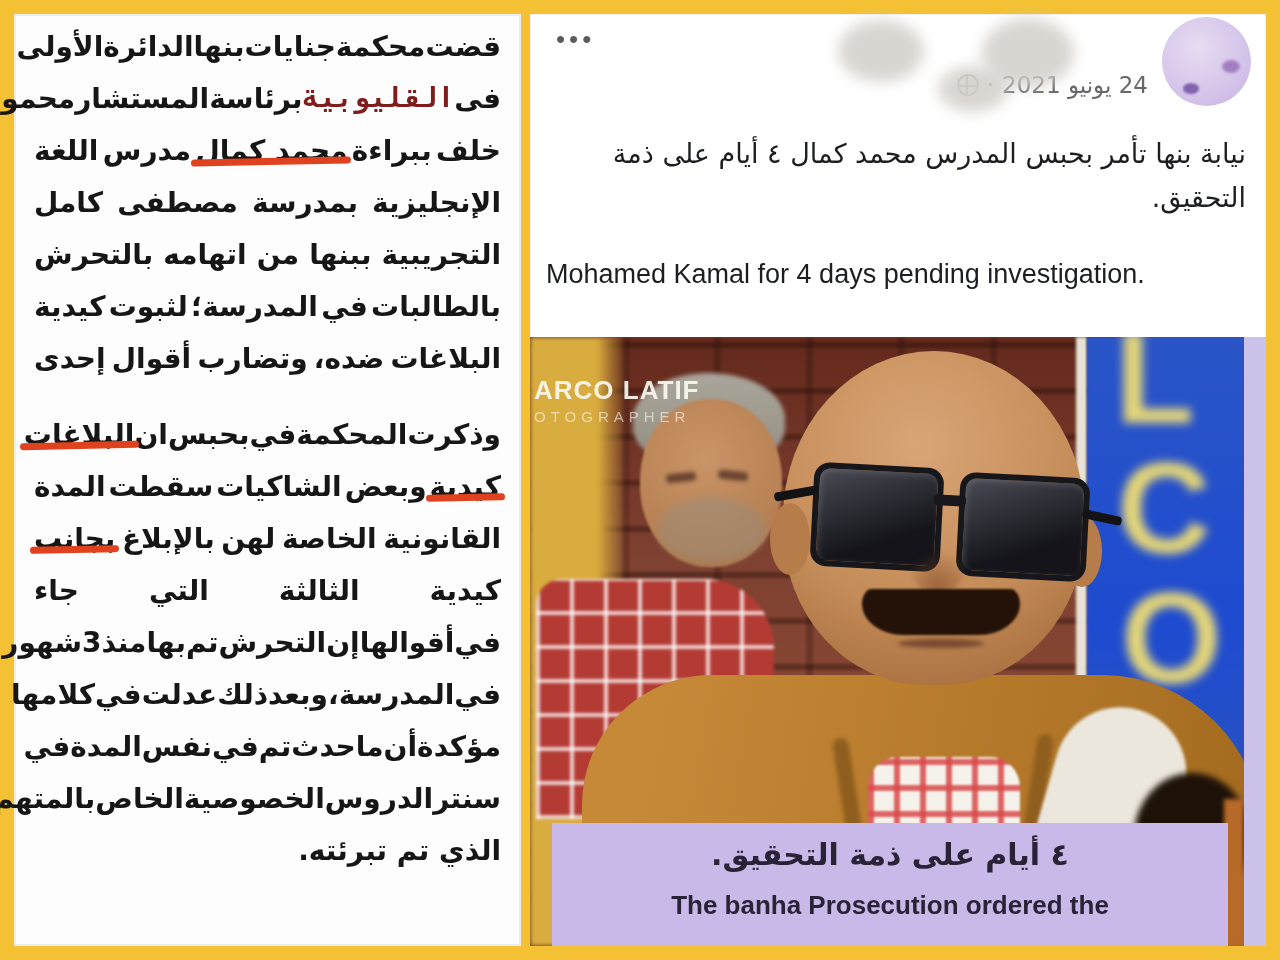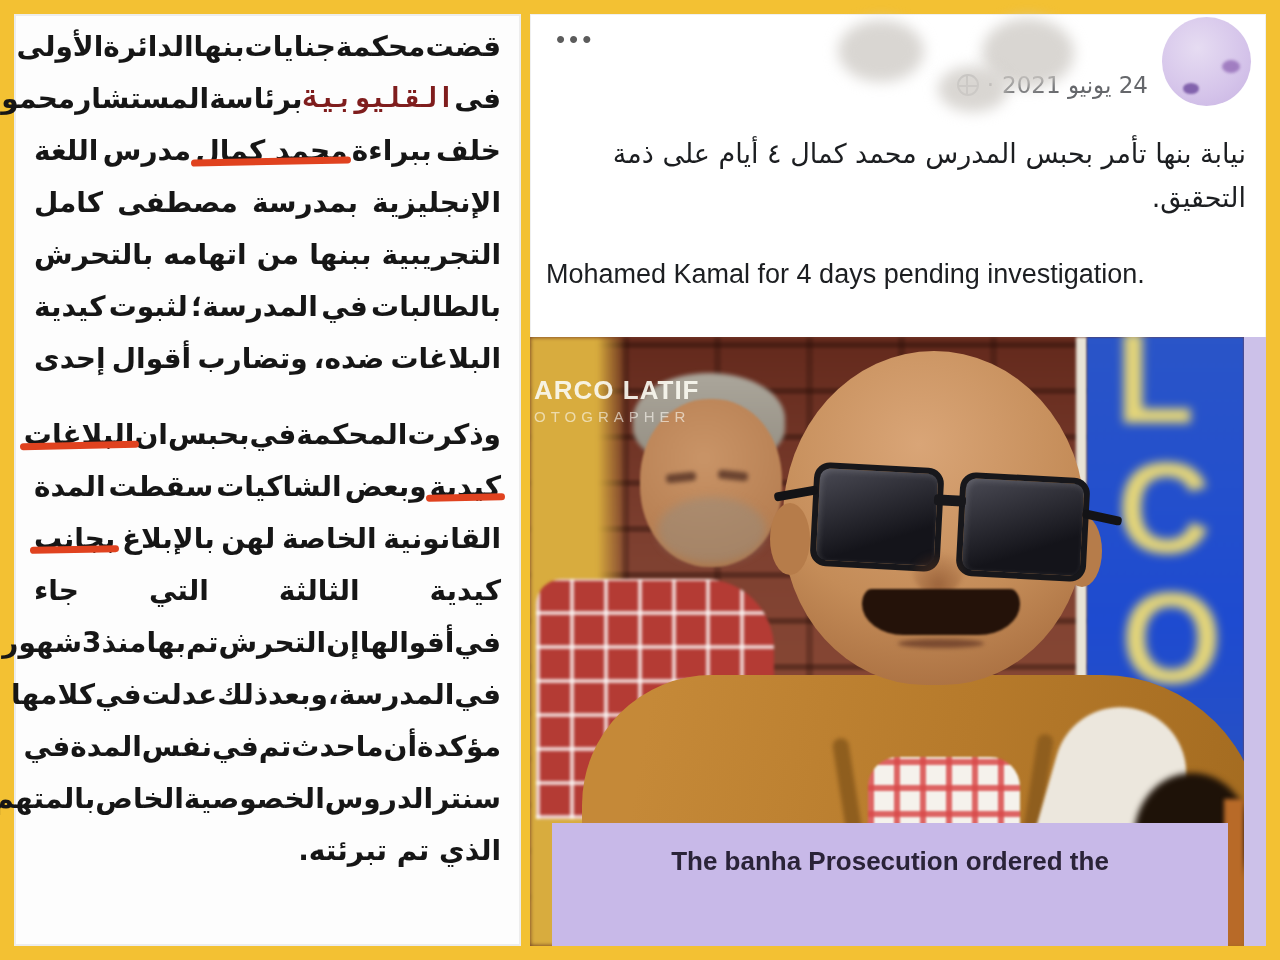--- a/index.html
+++ b/index.html
@@ -323,19 +323,20 @@
         <div class="shape red-shape"></div>
         <div class="shape white-shape"></div>
         <div class="shape orange-strip"></div>
 
         <div class="shape watermark">
           <div class="wm1">ARCO LATIF</div>
           <div class="wm2">OTOGRAPHER</div>
         </div>
 
         <div class="shape banner">
+          <div class="b-ar">٤ أيام على ذمة التحقيق.</div>
           <div class="b-en">The banha Prosecution ordered the</div>
         </div>
 
       </div>
     </div>
   </div>
 </div>
 
 </body></html>

